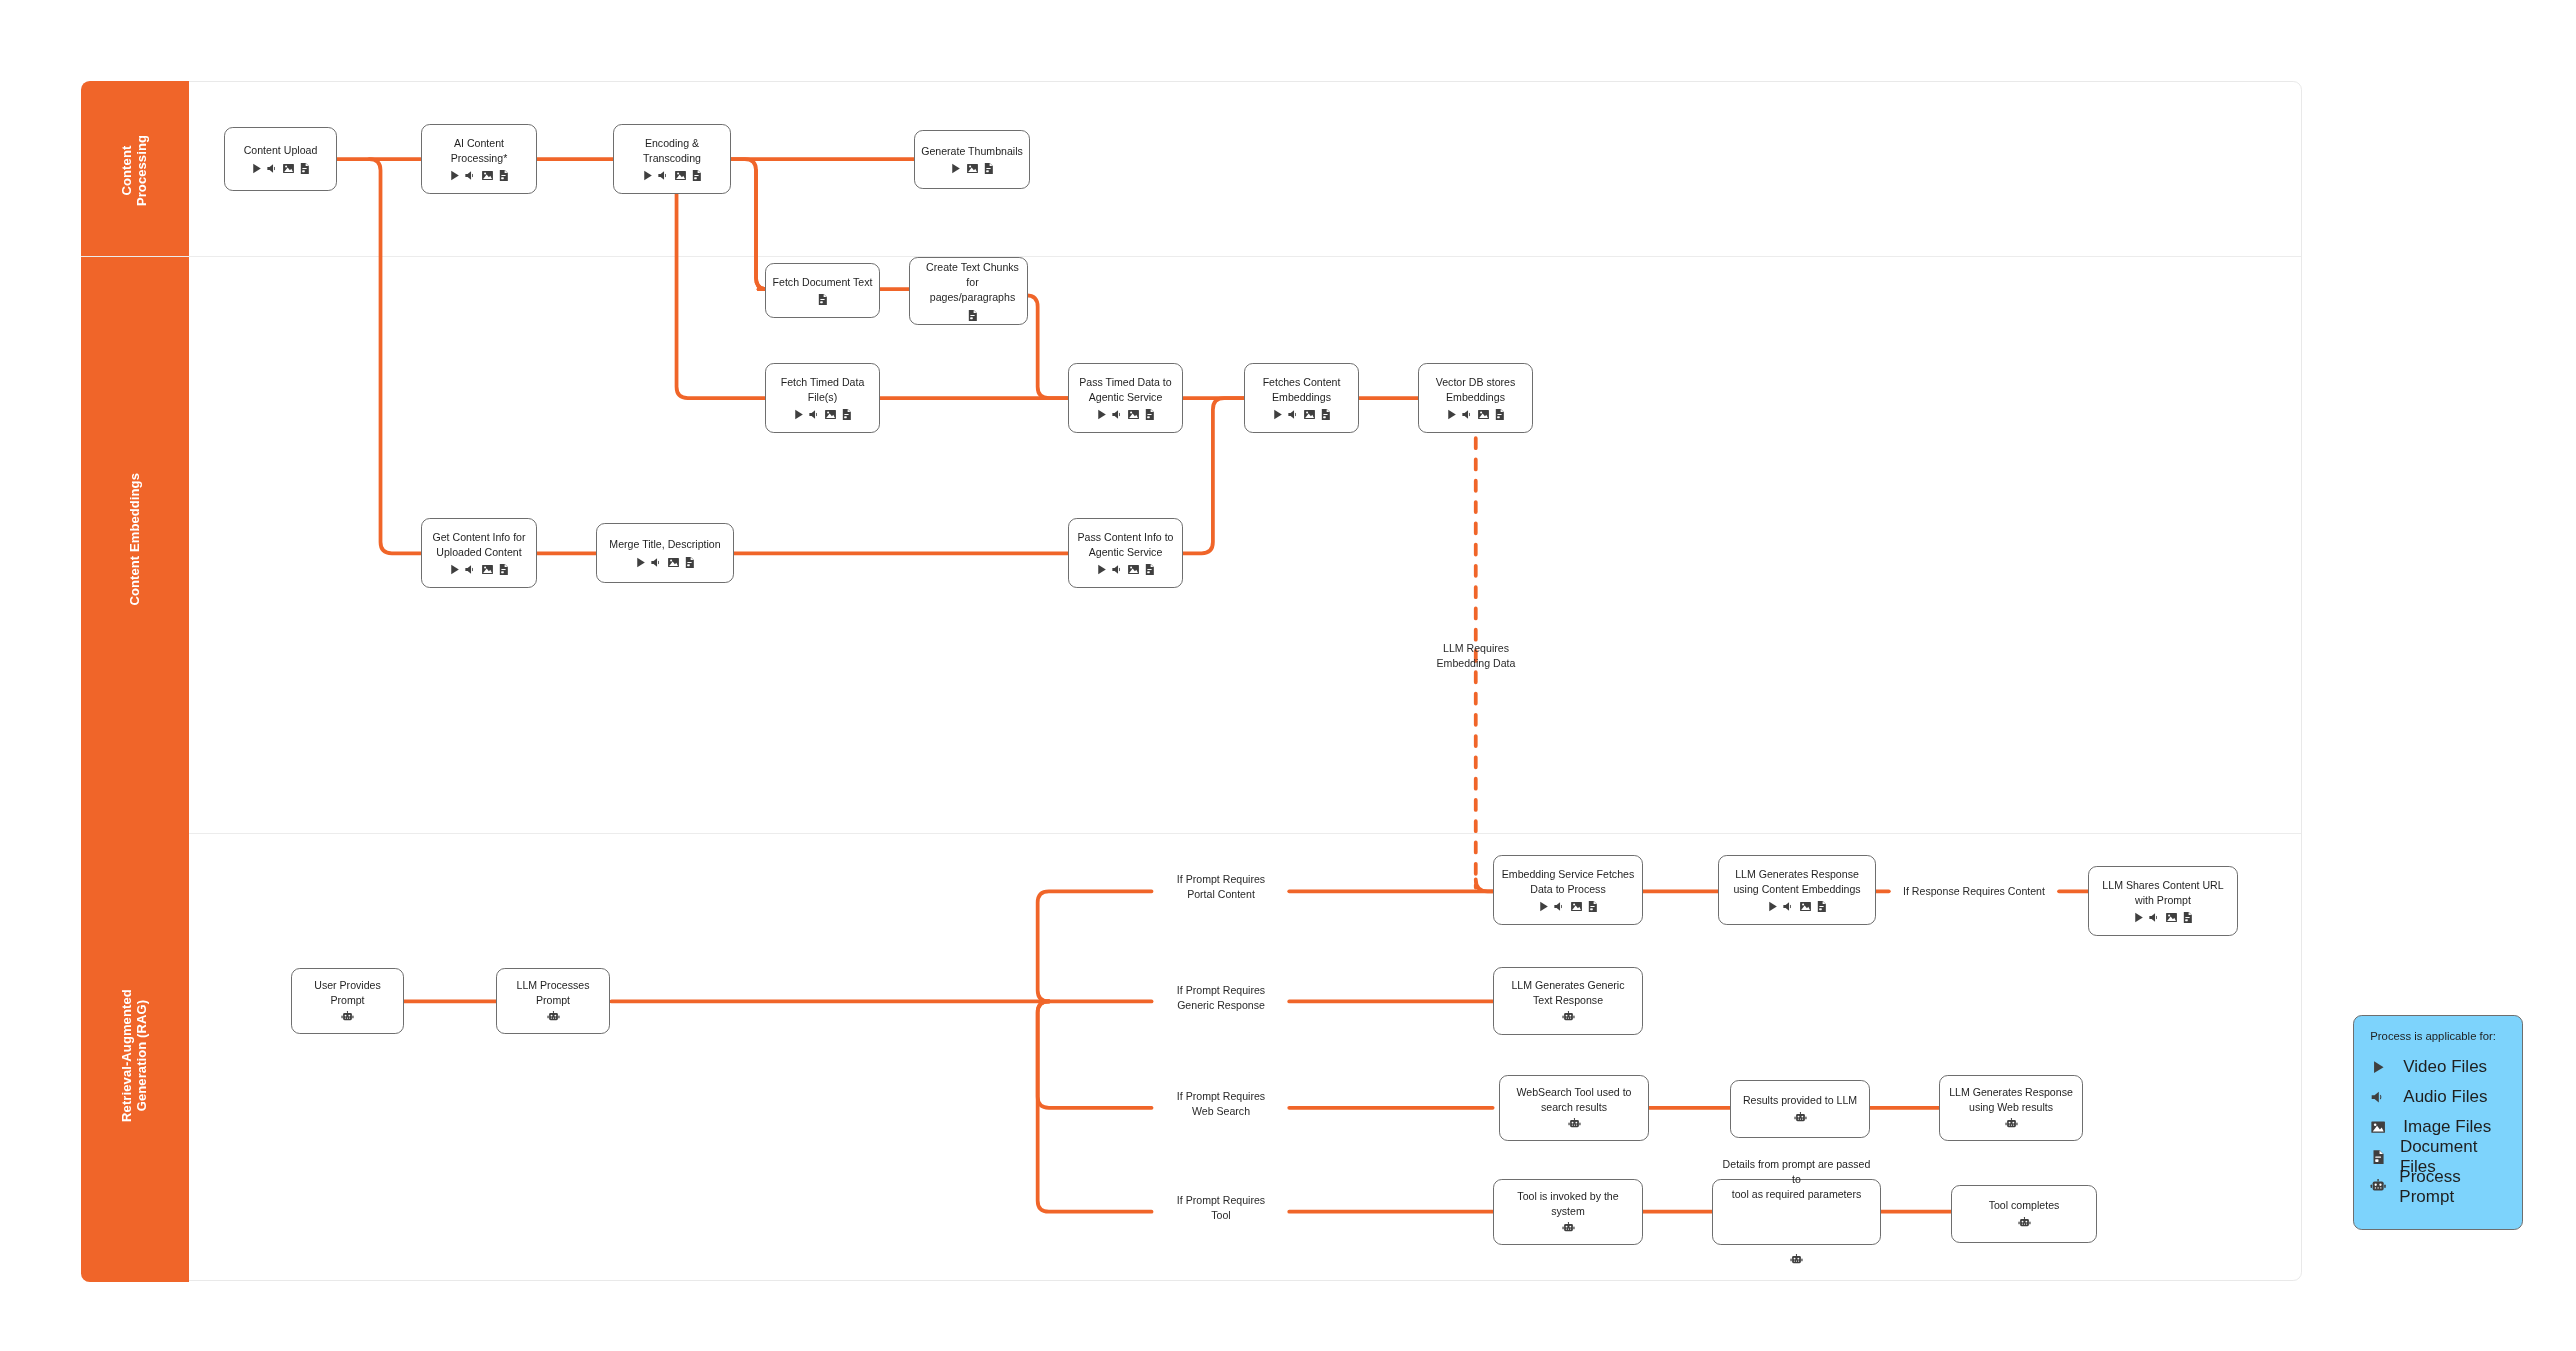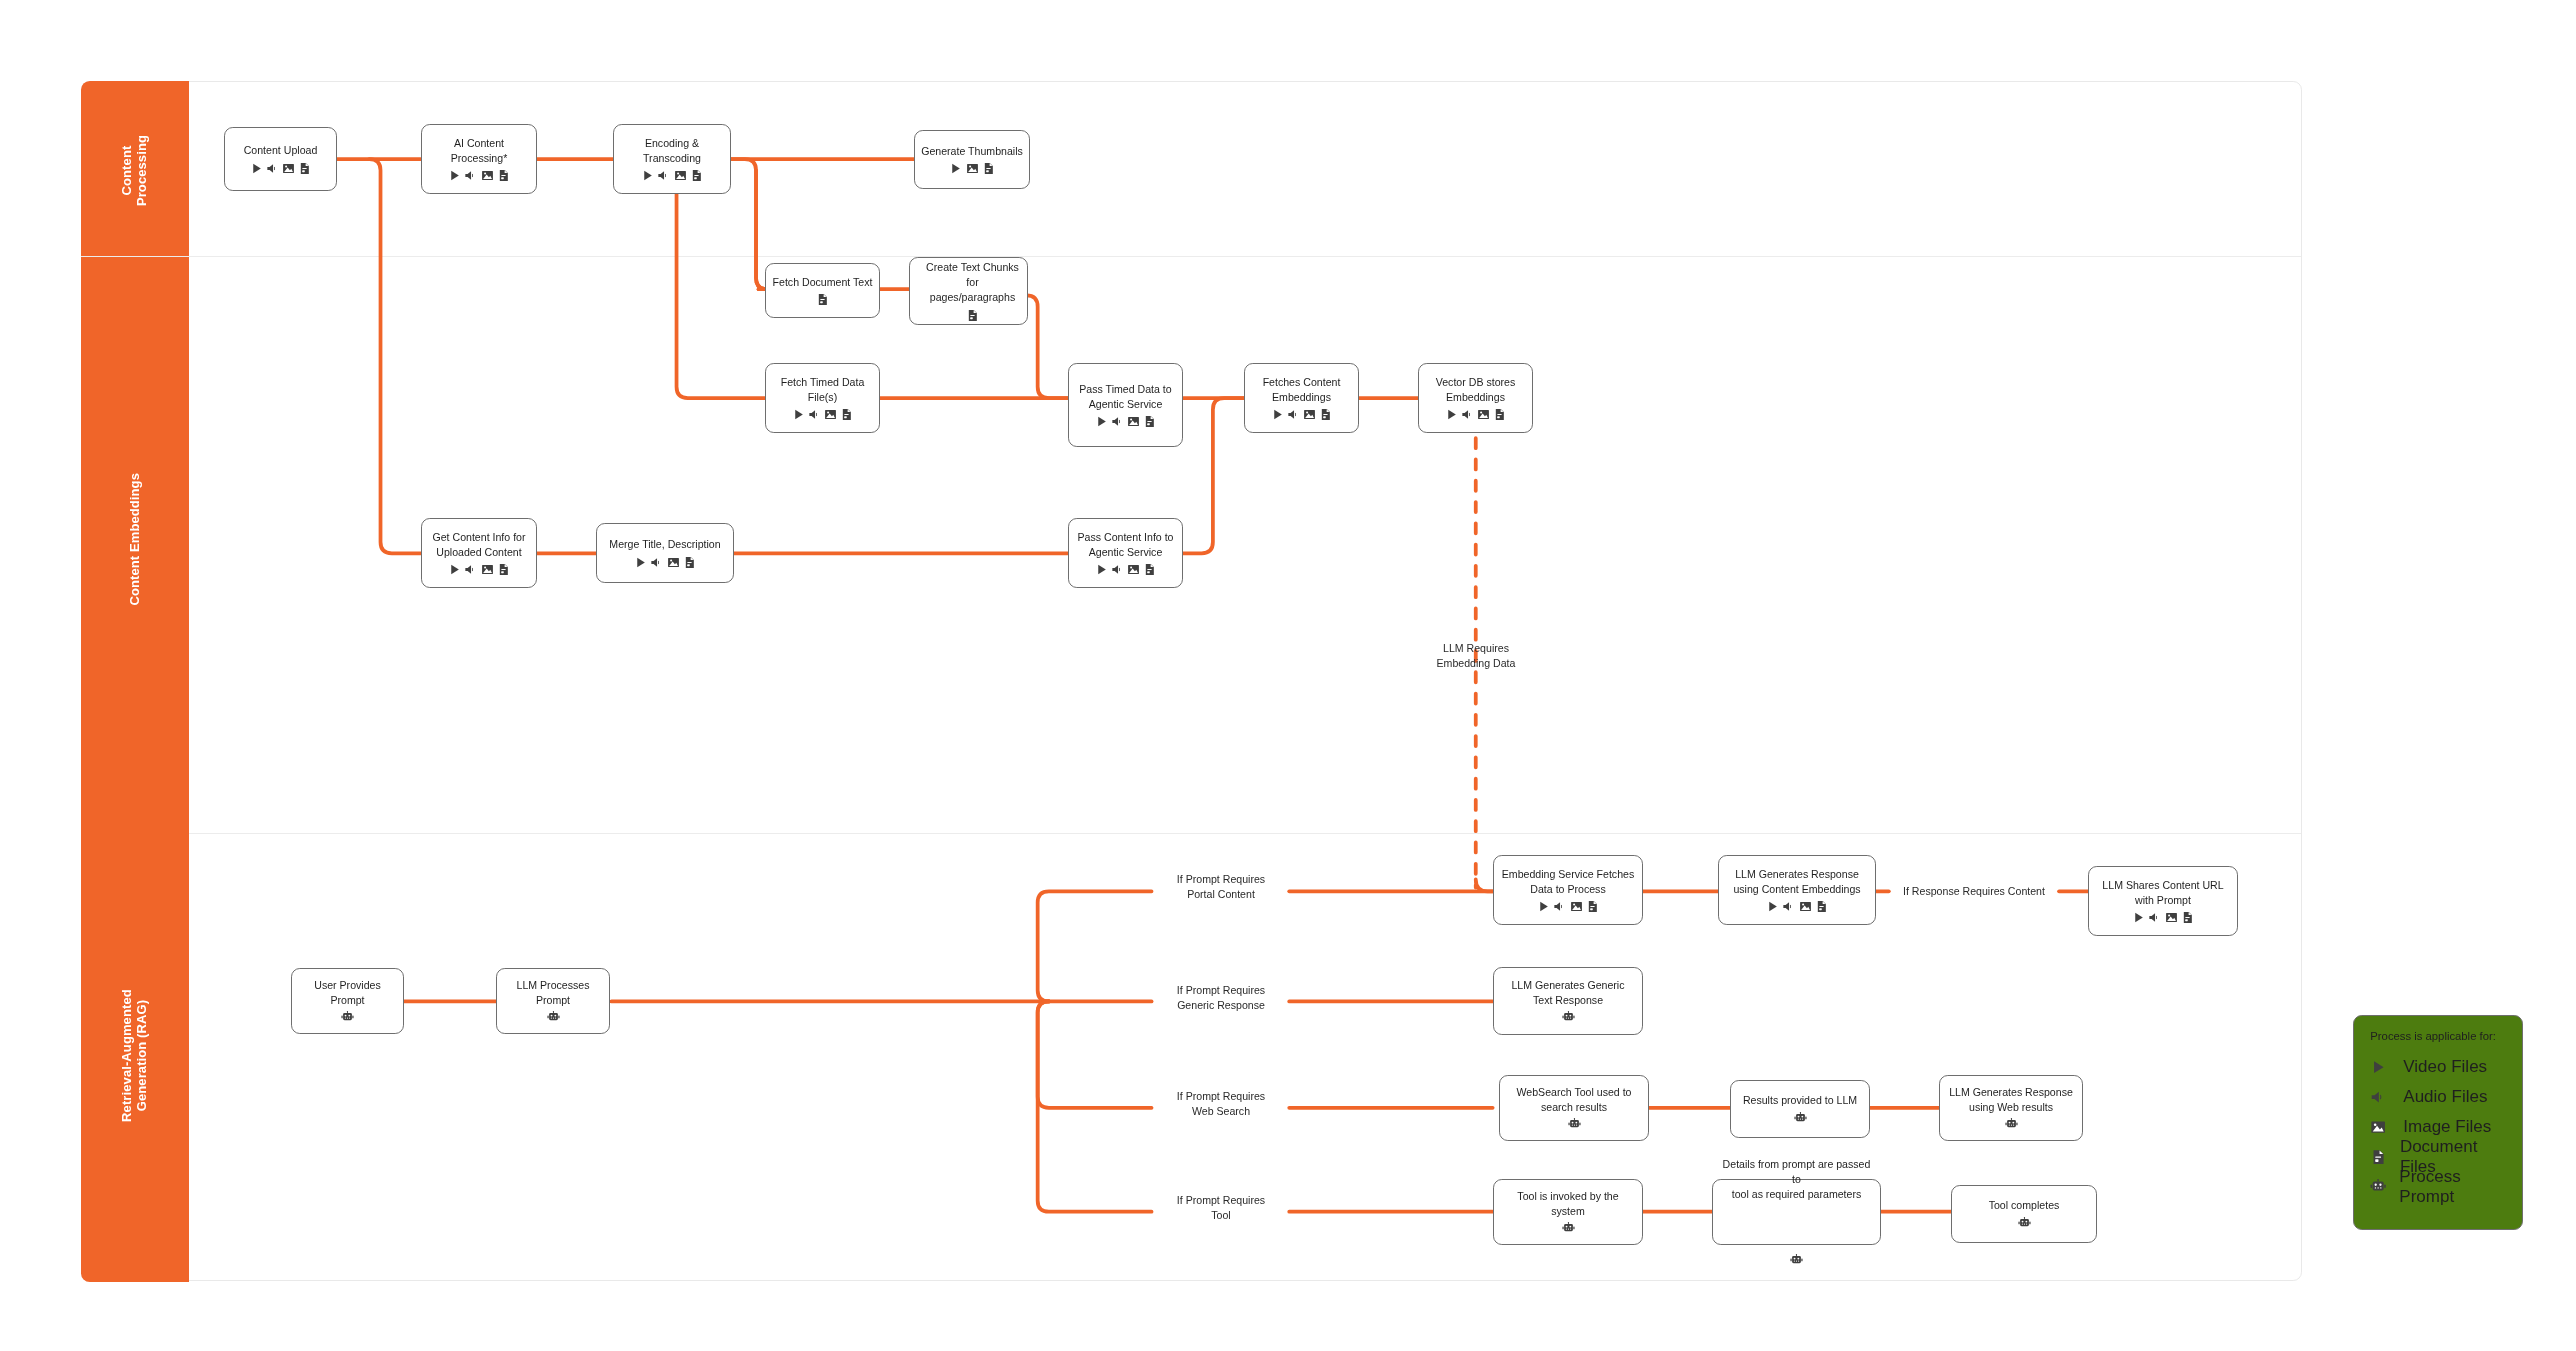--- a/index.html
+++ b/index.html
@@ -40,21 +40,21 @@
   .node .nicons svg{display:block;}
 
   
   .elabel{
     position:absolute;color:#2a2a2a;font-size:10.6px;line-height:1.42;text-align:center;
     white-space:pre-line;background:transparent;
   }
 
   
   .legend{
-    position:absolute;box-sizing:border-box;background:#4d7c0f;
+    position:absolute;box-sizing:border-box;background:#7dd3fc;
     border:1.9px solid #6e6e6e;border-radius:8.8px;padding:13.8px 16.3px;
   }
   .legend-title{font-size:11.3px;color:#1f1f1f;margin-bottom:10px;}
   .legend-row{display:flex;align-items:center;height:30px;}
   .legend-ico{width:33px;display:flex;align-items:center;justify-content:flex-start;}
   .legend-lbl{font-size:17px;color:#1f1f1f;}
 </style>
 </head>
 <body>
 
@@ -282,21 +282,21 @@
         </svg>
         <svg width="13" height="13" viewBox="0 0 24 24" aria-hidden="true">
           <path fill="#3f3f3f" d="M5.2 1.8h9.1L20 7.4v14.8H5.2z"></path>
           <path fill="#fff" d="M14.1 2.2v5.3h5.3z"></path>
           <rect x="7.7" y="11.0" width="8.6" height="1.9" rx="0.9" fill="#fff"></rect>
           <rect x="7.7" y="15.1" width="4.8" height="4.0" rx="0.9" fill="#fff"></rect>
         </svg>
       </div>
   </div>
 
-  <div class="node" style="left:1068px;top:363px;width:115px;height:84px;">
+  <div class="node" style="left:1068px;top:363px;width:115px;height:70px;">
     <div class="ntext">Pass Timed Data to
 Agentic Service</div>
     <div class="nicons">
         <svg width="13" height="13" viewBox="0 0 24 24" aria-hidden="true">
           <path fill="#3f3f3f" d="M6 3.2 L20 12 L6 20.8 Z"></path>
         </svg>
         <svg width="13" height="13" viewBox="0 0 24 24" aria-hidden="true">
           <path fill="#3f3f3f" d="M2.5 9.2h4.2L13 4.2v15.6L6.7 14.8H2.5z"></path>
           <path fill="#3f3f3f" d="M15.6 8.6c1.5 1 1.5 5.8 0 6.8l-1-1.5c.8-.6.8-3.2 0-3.8z"></path>
           <path fill="#3f3f3f" d="M18.4 7.0c2.6 1.9 2.6 9.1 0 11l-.9-1.5c1.8-1.4 1.8-6.6 0-8z" opacity="0"></path>

